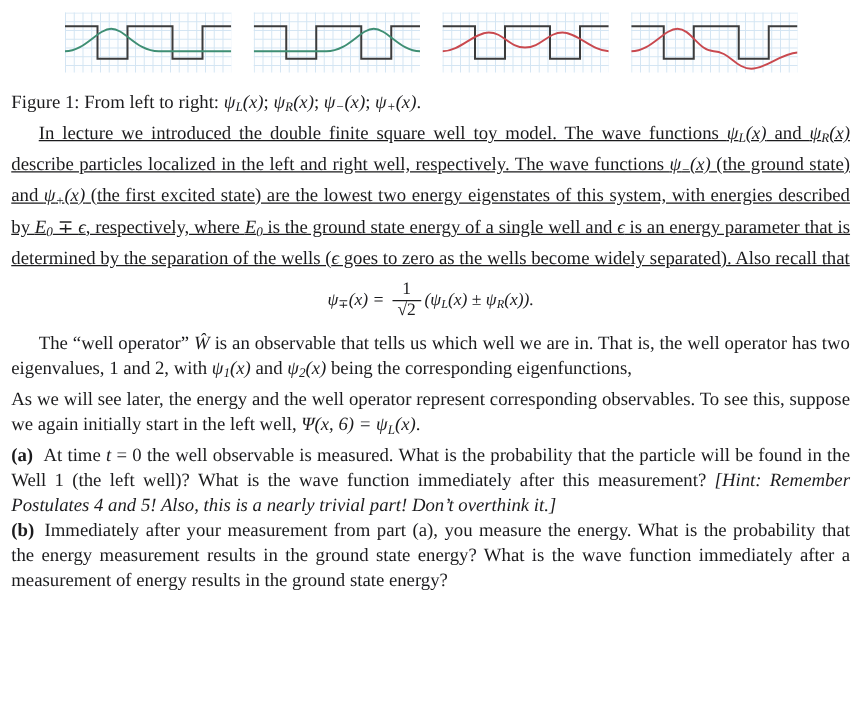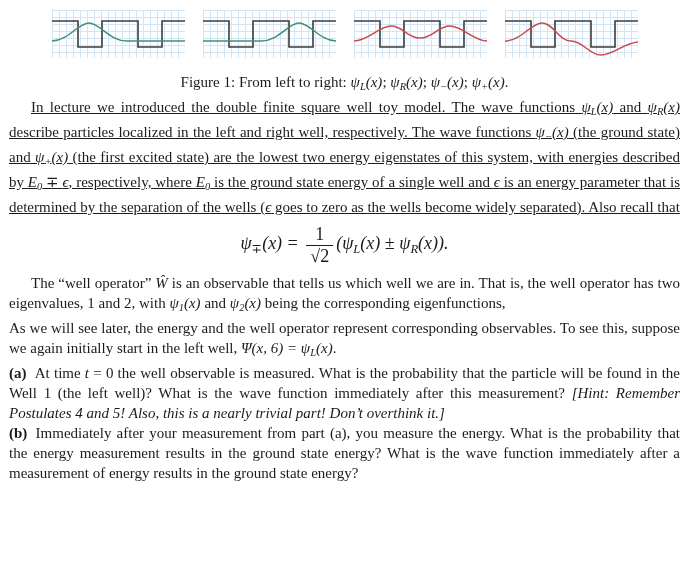--- a/index.html
+++ b/index.html
@@ -25,39 +25,39 @@
     background-color: #fdfeff;
     background-image:
       linear-gradient(#d3e5f3 1px, transparent 1px),
       linear-gradient(90deg, #d3e5f3 1px, transparent 1px);
     background-size: 7px 7px;
   }
   .plot svg { position: absolute; left: 0; top: 0; }
 
   
   .caption {
-    text-align: center;
+    text-align: left;
     font-size: 15px;
     line-height: 20px;
     margin-top: 14px;
   }
   p.body-par {
     font-size: 15px;
     line-height: 20px;
     text-align: justify;
     margin: 0;
   }
   .indent { text-indent: 22px; }
   .mt8  { margin-top: 8px; text-decoration: underline; }
   .mt24 { margin-top: 24px; }
   .mt20 { margin-top: 20px; }
 
   .equation {
     text-align: center;
-    font-size: 18px;
+    font-size: 14px;
     line-height: 22px;
     margin: 8px 0;
   }
   .equation.eq-frac { margin: 8px 0; }
 
   .frac {
     display: inline-block;
     vertical-align: middle;
     text-align: center;
     margin: 0 3px;

